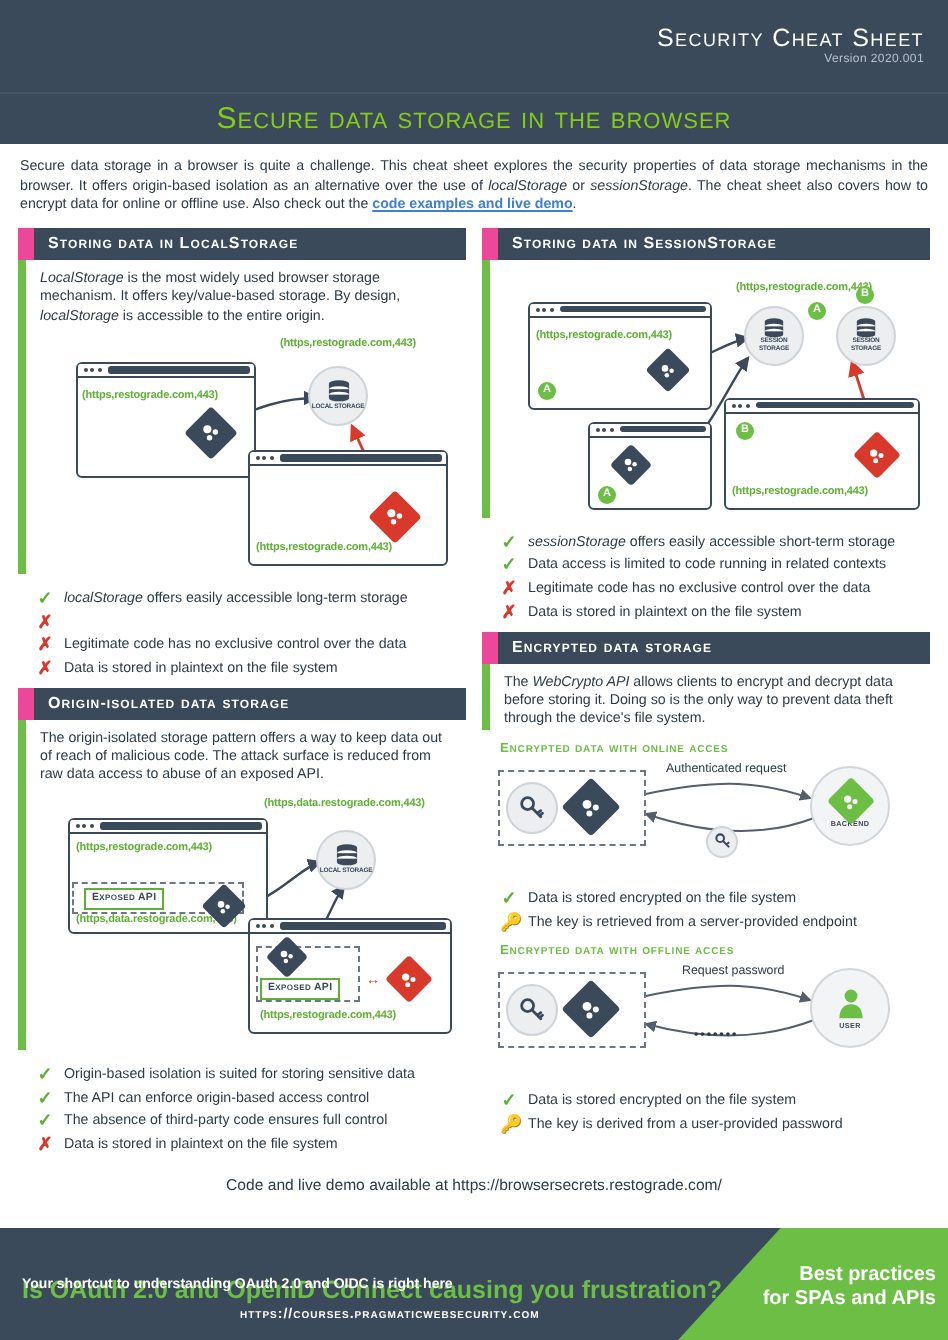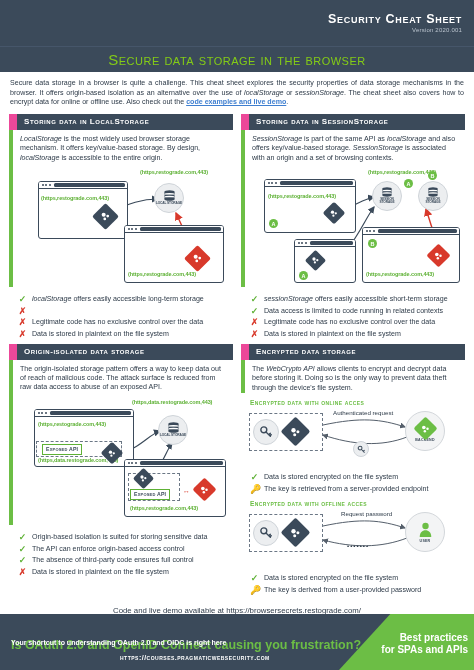--- a/index.html
+++ b/index.html
@@ -16,21 +16,21 @@
     height: 46px; background: #3b4a5a;
     display: flex; align-items: center; padding: 0 12px;
   }
   .logo-wrap { display: flex; align-items: center; gap: 7px; }
   .shield { width: 26px; height: 30px; flex: 0 0 26px; }
   .brand-txt { display: flex; flex-direction: column; justify-content: center; }
   .brand-name { color: #ffffff; font-size: 10.5px; font-weight: bold; letter-spacing: .1px; line-height: 12px; }
   .brand-sub { color: #8aa06a; font-size: 6.8px; line-height: 9px; letter-spacing: .15px; }
   .head-right { margin-left: auto; text-align: right; }
   .sheet-title {
-    color: #ffffff; font-size: 12.5px; font-weight: bold;
+    color: #ffffff; font-size: 12.5px; font-weight: normal;
     font-variant: small-caps; letter-spacing: .7px; line-height: 14px;
   }
   .sheet-ver { color: #b9c3cd; font-size: 6px; line-height: 9px; letter-spacing: .2px; }
 
   .bannerbar {
     height: 26px; background: #3b4a5a;
     display: flex; align-items: center; justify-content: center;
     border-top: 1px solid #46566a;
   }
   .banner-title {
@@ -385,23 +385,20 @@
           <span class="chk-txt">Data is stored in plaintext on the file system</span>
         </div>
       </div>
     </div>
 
     <div class="col">
 
       <div class="sect">
         <div class="sect-head">Storing data in SessionStorage</div>
         <div class="sect-body">
-          <div class="sect-desc">
-            <i>SessionStorage</i><span> is part of the same API as </span><i>localStorage</i><span> and also offers key/value-based storage. </span><i>SessionStorage</i><span> is associated with an origin and a set of browsing contexts.</span>
-          </div>
 
           <div class="diagram" style="height:120px;margin-top:4px;">
             <svg style="position:absolute;left:0;top:0;width:210px;height:120px;">
               <defs>
                 <marker id="ar3" markerWidth="6" markerHeight="6" refX="5" refY="3" orient="auto">
                   <path d="M0,0 L6,3 L0,6 Z" fill="#3b4a5a"></path>
                 </marker>
                 <marker id="ar3r" markerWidth="6" markerHeight="6" refX="5" refY="3" orient="auto">
                   <path d="M0,0 L6,3 L0,6 Z" fill="#d8392b"></path>
                 </marker>

